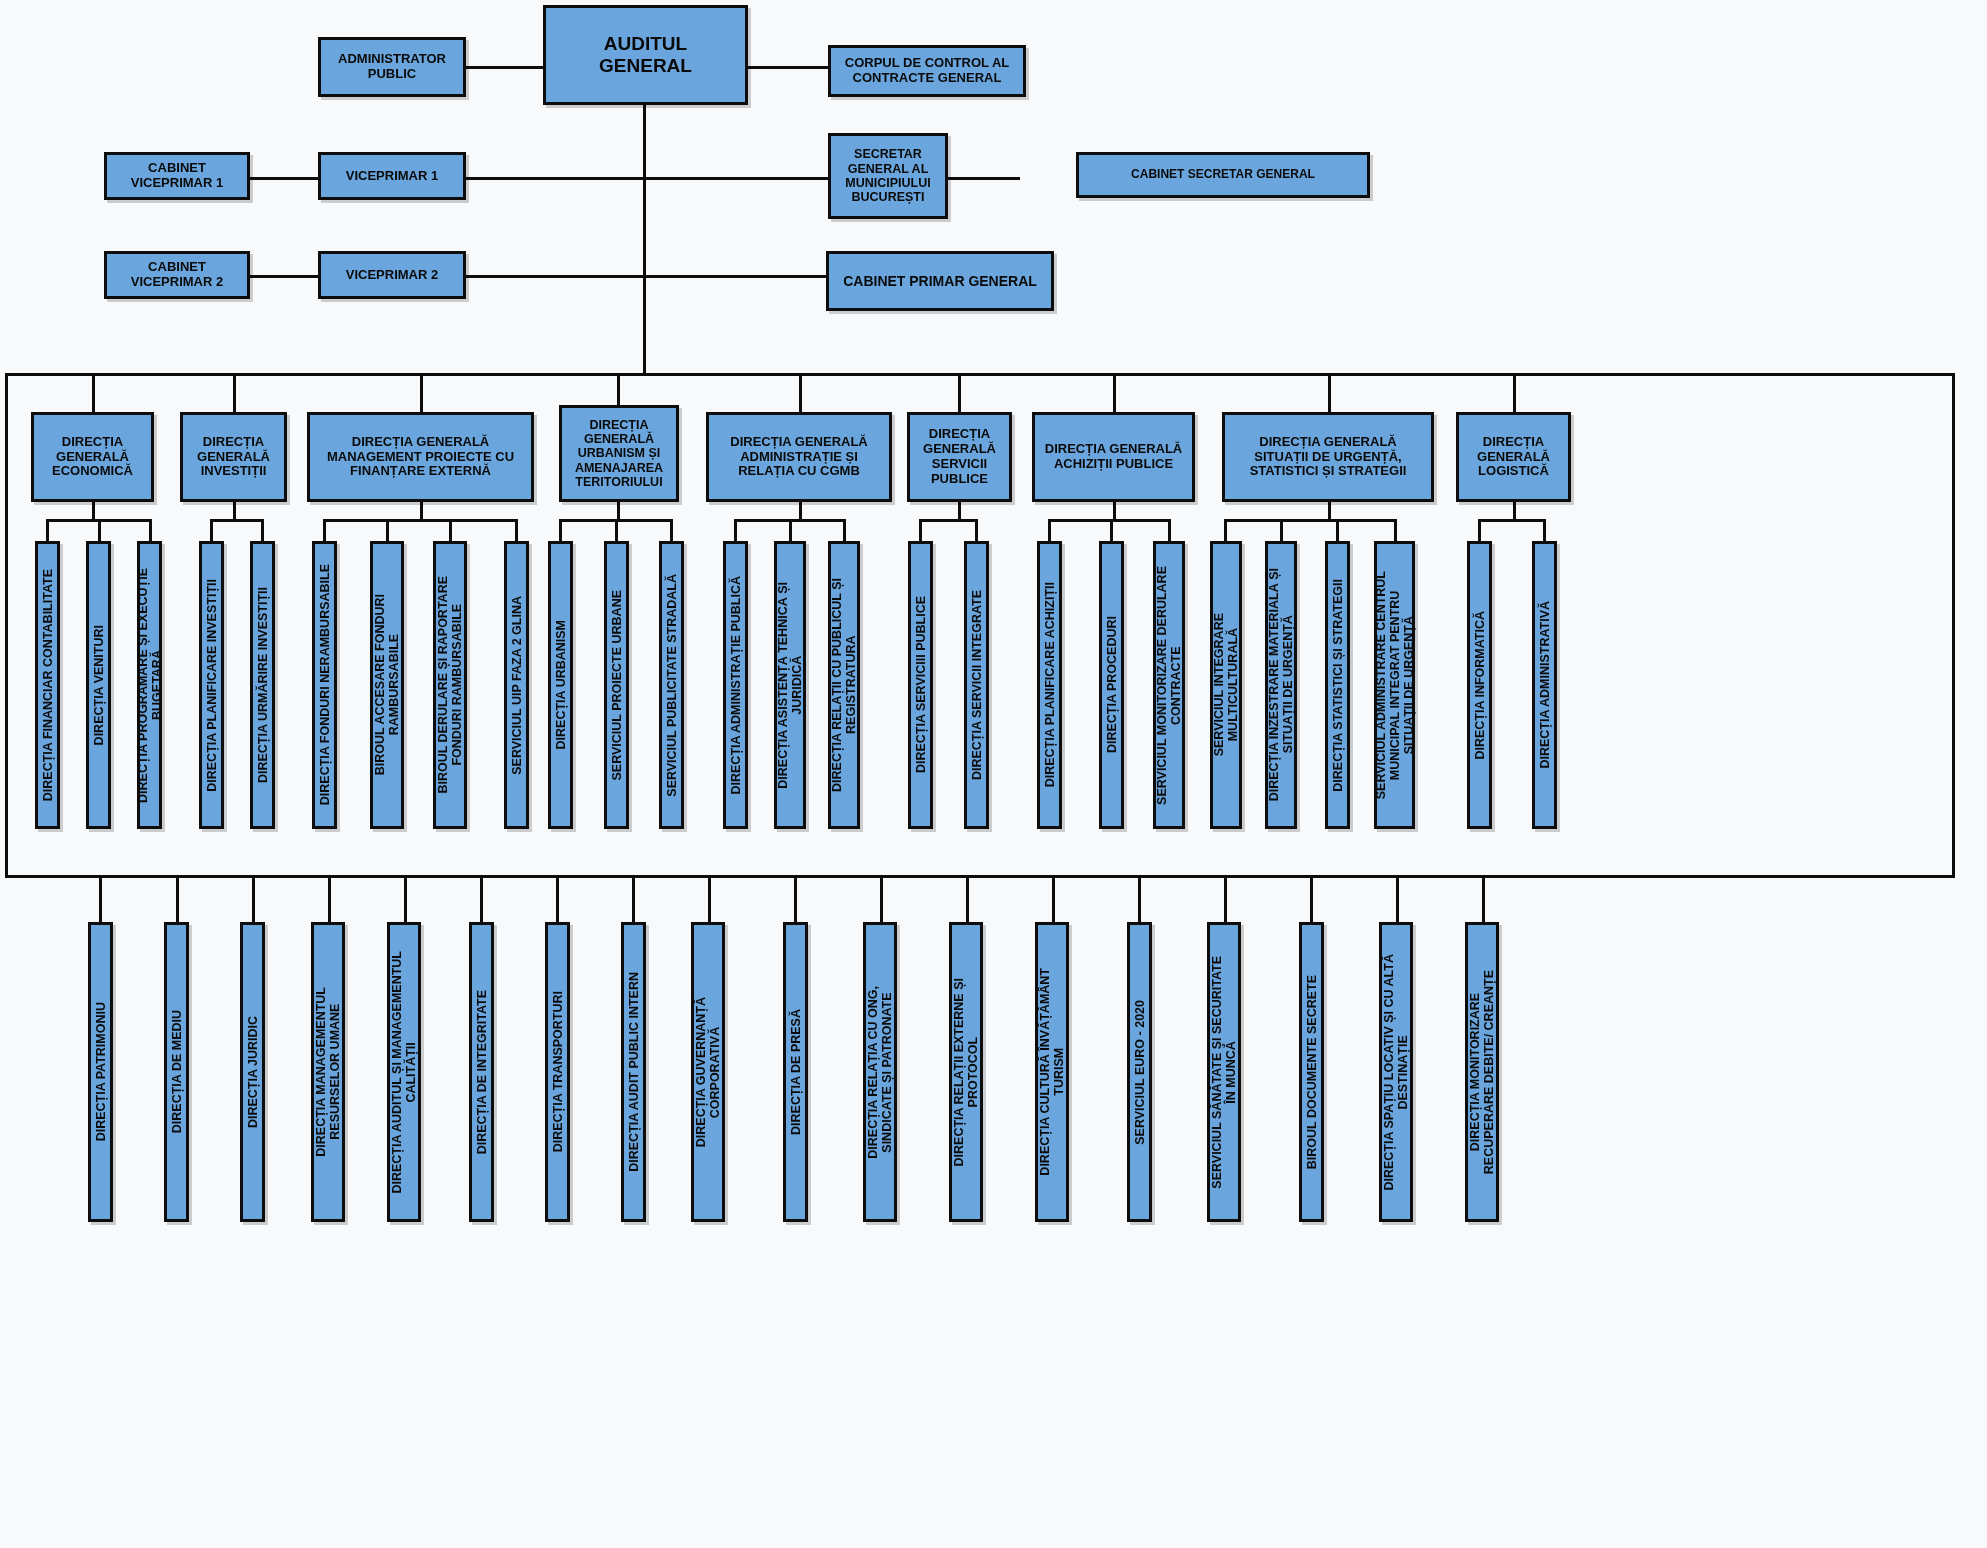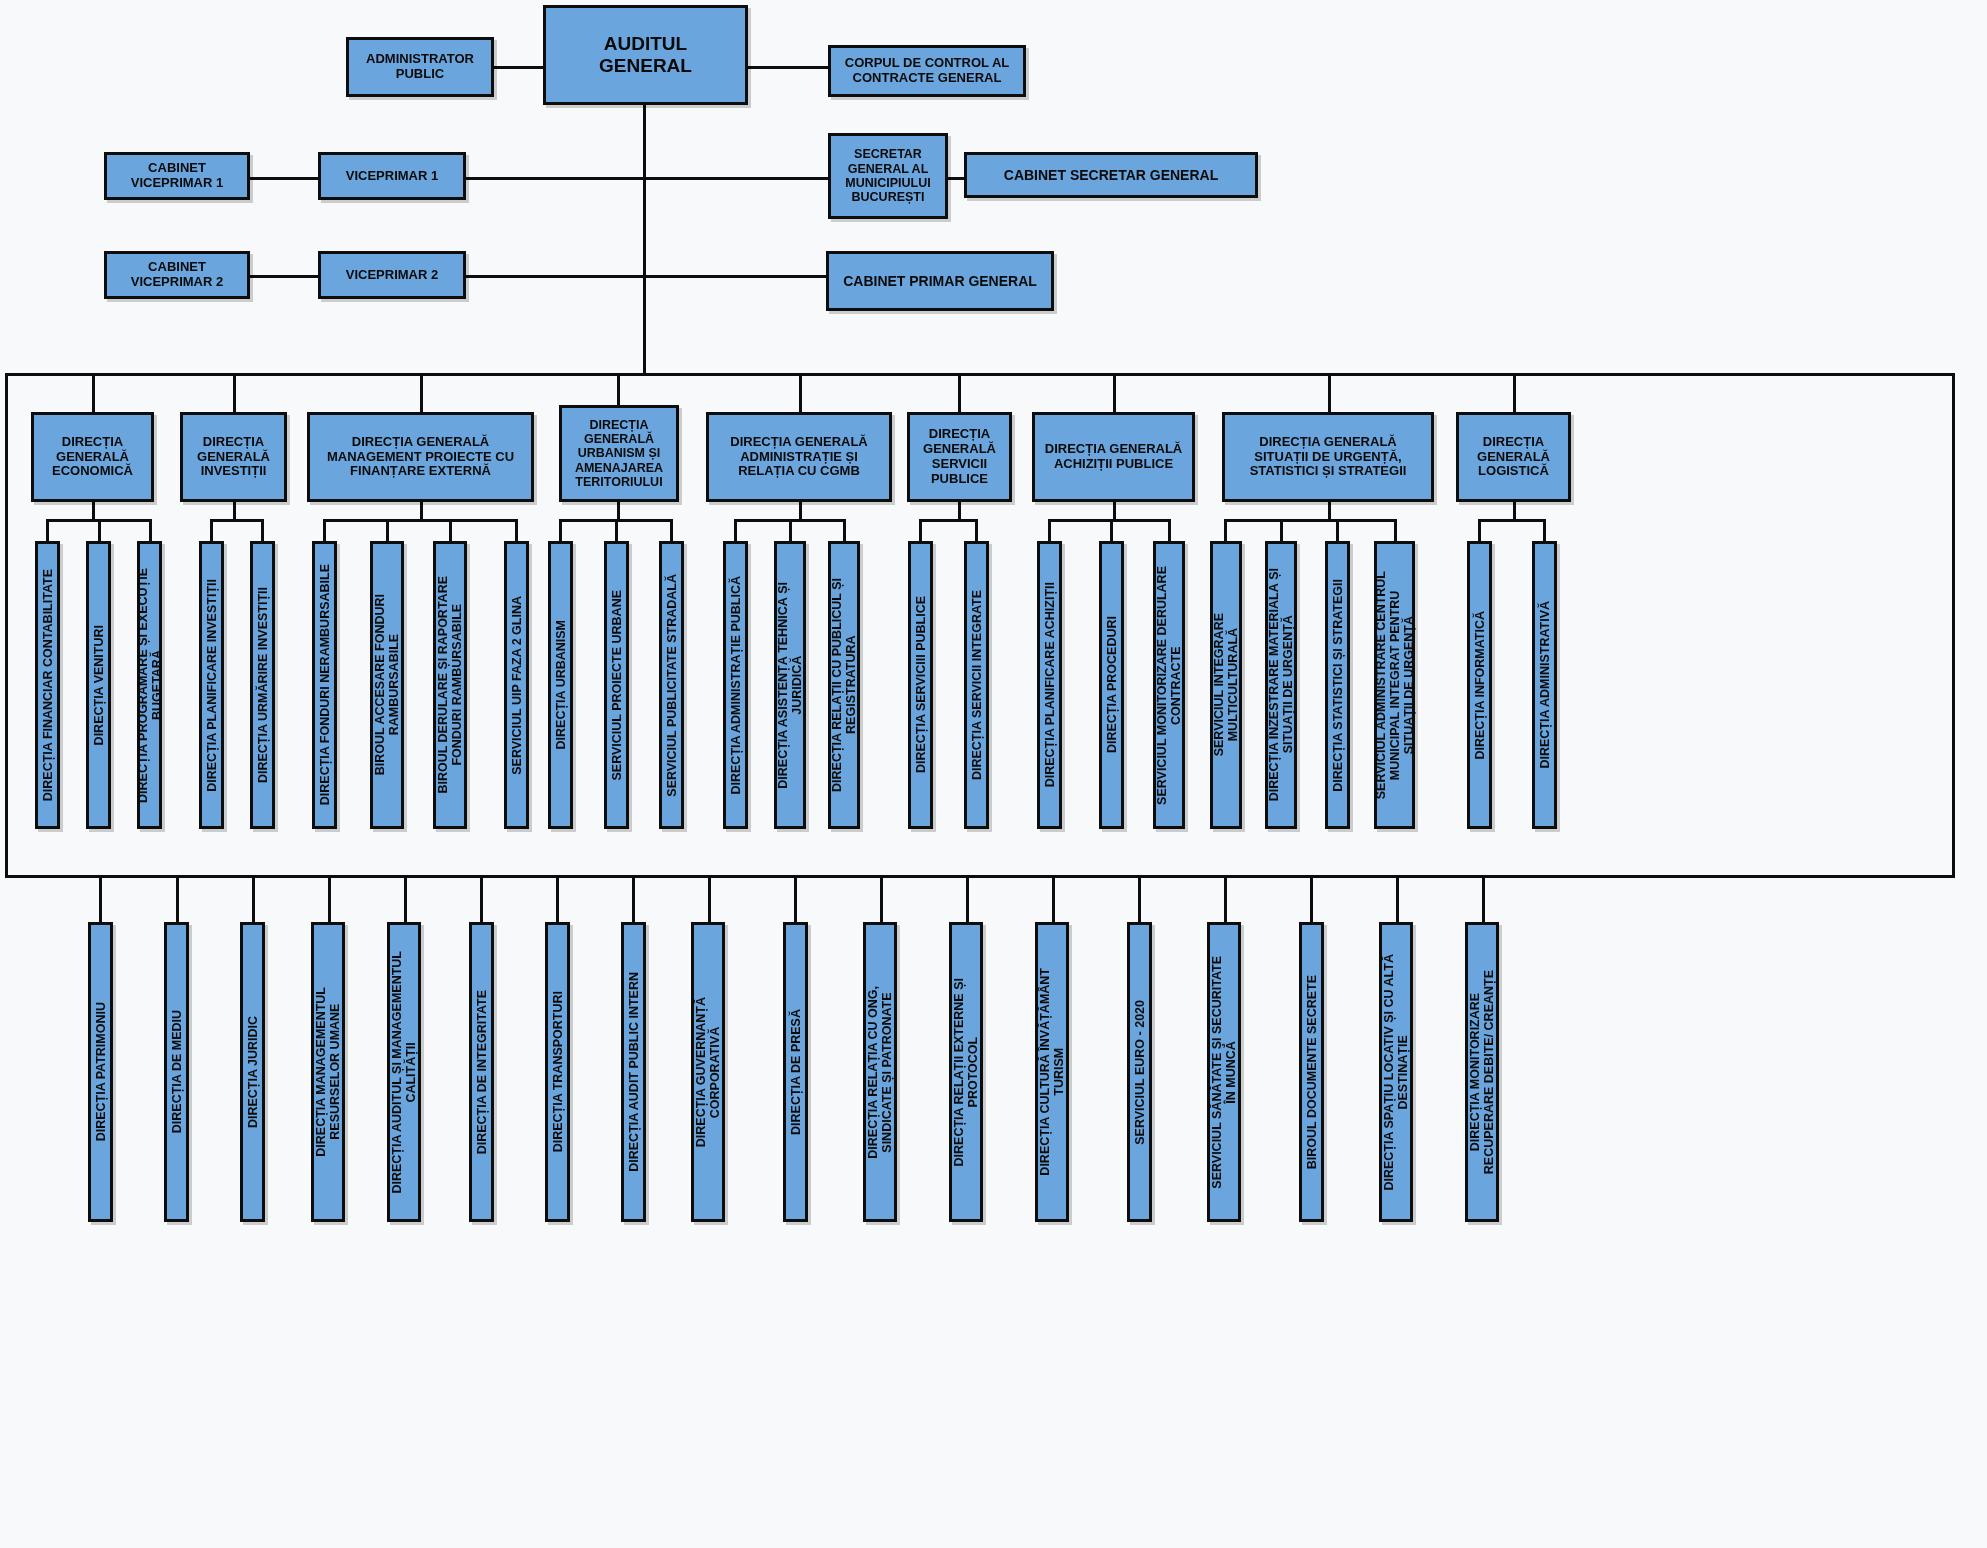--- a/index.html
+++ b/index.html
@@ -79,21 +79,21 @@
 
   <div class="bus-frame" style="left:5px; top:373px; width:1950px; height:505px;"></div>
 
   <div class="line hline" style="left:1477px; top:875px; width:478px;"></div>
 
   <div class="box" style="left:543px; top:5px; width:205px; height:100px; font-size:19px;">
     <span>AUDITUL
 GENERAL</span>
   </div>
 
-  <div class="box" style="left:318px; top:37px; width:148px; height:60px; font-size:13px;margin-left:28px;">
+  <div class="box" style="left:318px; top:37px; width:148px; height:60px; font-size:13px;">
     <span>ADMINISTRATOR
 PUBLIC</span>
   </div>
 
   <div class="box" style="left:828px; top:45px; width:198px; height:52px; font-size:13px;">
     <span>CORPUL DE CONTROL AL
 CONTRACTE GENERAL</span>
   </div>
 
   <div class="box" style="left:104px; top:152px; width:146px; height:48px; font-size:13px;">
@@ -105,21 +105,21 @@
     <span>VICEPRIMAR 1</span>
   </div>
 
   <div class="box" style="left:828px; top:133px; width:120px; height:86px; font-size:12.5px;">
     <span>SECRETAR
 GENERAL AL
 MUNICIPIULUI
 BUCUREȘTI</span>
   </div>
 
-  <div class="box" style="left:964px; top:152px; width:294px; height:46px; font-size:14px;">
+  <div class="box" style="left:1076px; top:152px; width:294px; height:46px; font-size:12px;">
     <span>CABINET SECRETAR GENERAL</span>
   </div>
 
   <div class="box" style="left:104px; top:251px; width:146px; height:48px; font-size:13px;">
     <span>CABINET
 VICEPRIMAR 2</span>
   </div>
 
   <div class="box" style="left:318px; top:251px; width:148px; height:48px; font-size:13px;">
     <span>VICEPRIMAR 2</span>

